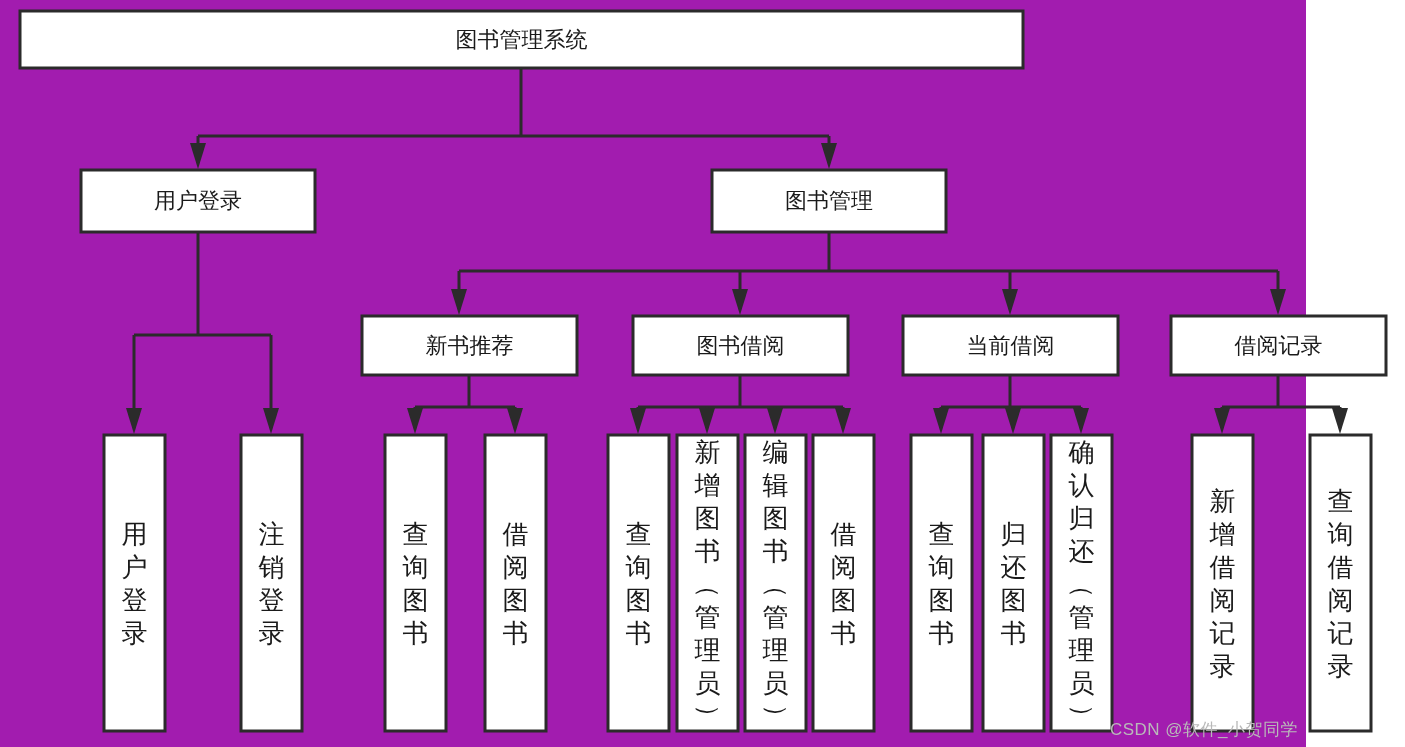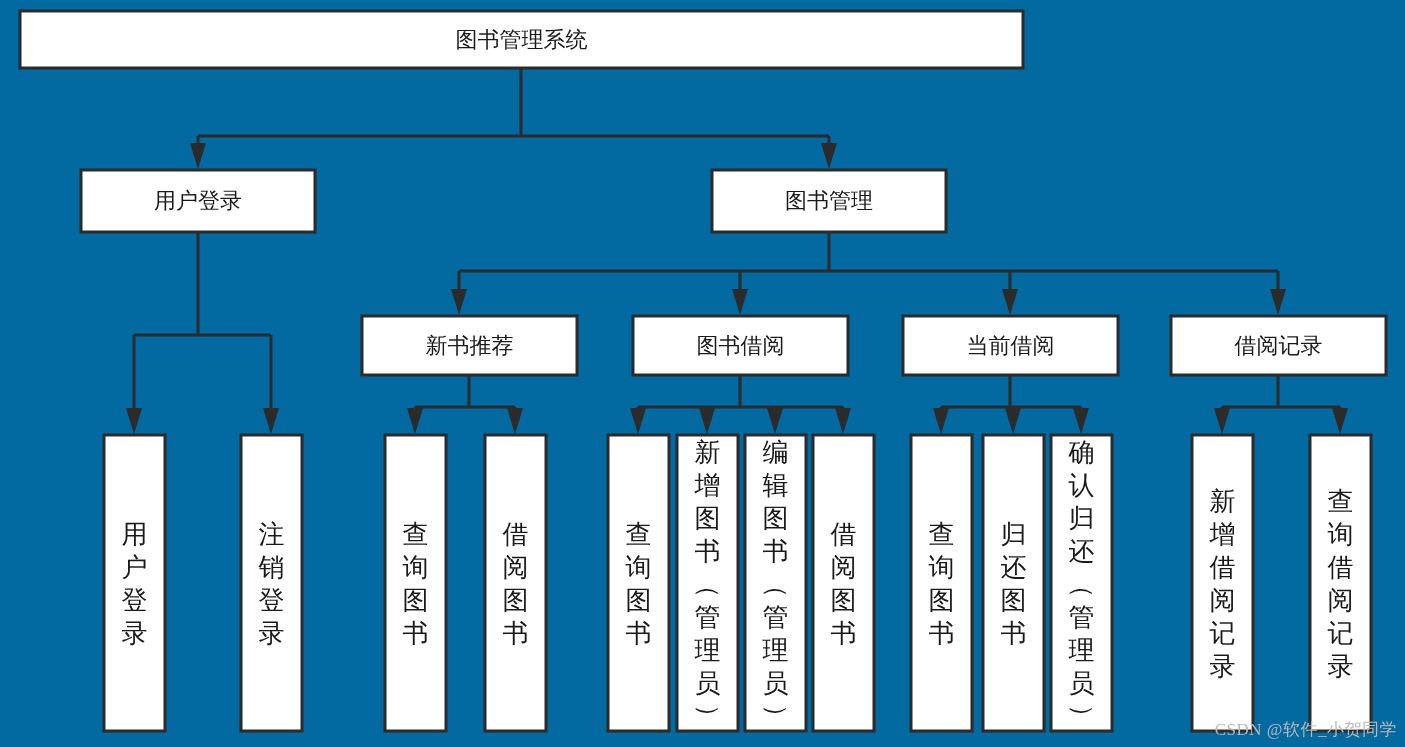--- a/index.html
+++ b/index.html
@@ -8,23 +8,23 @@
     background: #ffffff;
   }
   body {
     width: 1405px;
     height: 747px;
     overflow: hidden;
     font-family: "DejaVu Sans", "Liberation Sans", sans-serif;
   }
   #diagram-root {
     position: relative;
-    width: 1405px;
+    width: 1306px;
     height: 747px;
-    background: #0369a1;
+    background: #a21caf;
   }
   svg#tree-svg {
     position: absolute;
     left: 0;
     top: 0;
     width: 1405px;
     height: 747px;
     display: block;
   }
   .node-box {
@@ -52,21 +52,21 @@
   .node-label-v {
     font-family: "DejaVu Sans", "Liberation Sans", sans-serif;
     font-size: 26px;
     fill: #1a1a1a;
     text-anchor: middle;
   }
   .watermark {
     position: absolute;
     right: 8px;
     bottom: 6px;
-    font-family: Liberation Serif, serif;
+    font-family: Liberation Sans, sans-serif;
     font-size: 17px;
     color: #b9b9b9;
     white-space: nowrap;
     letter-spacing: 0.5px;
   }
 </style>
 </head>
 <body>
 
 <div id="diagram-root">

